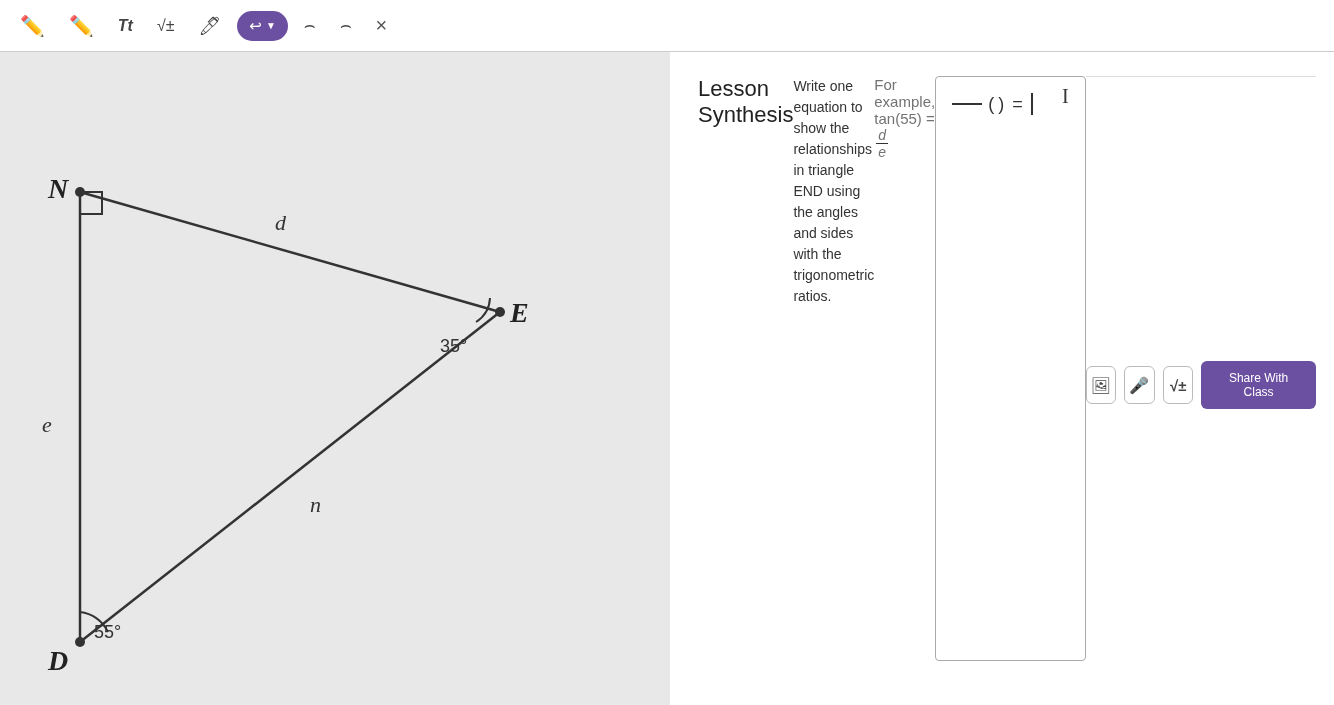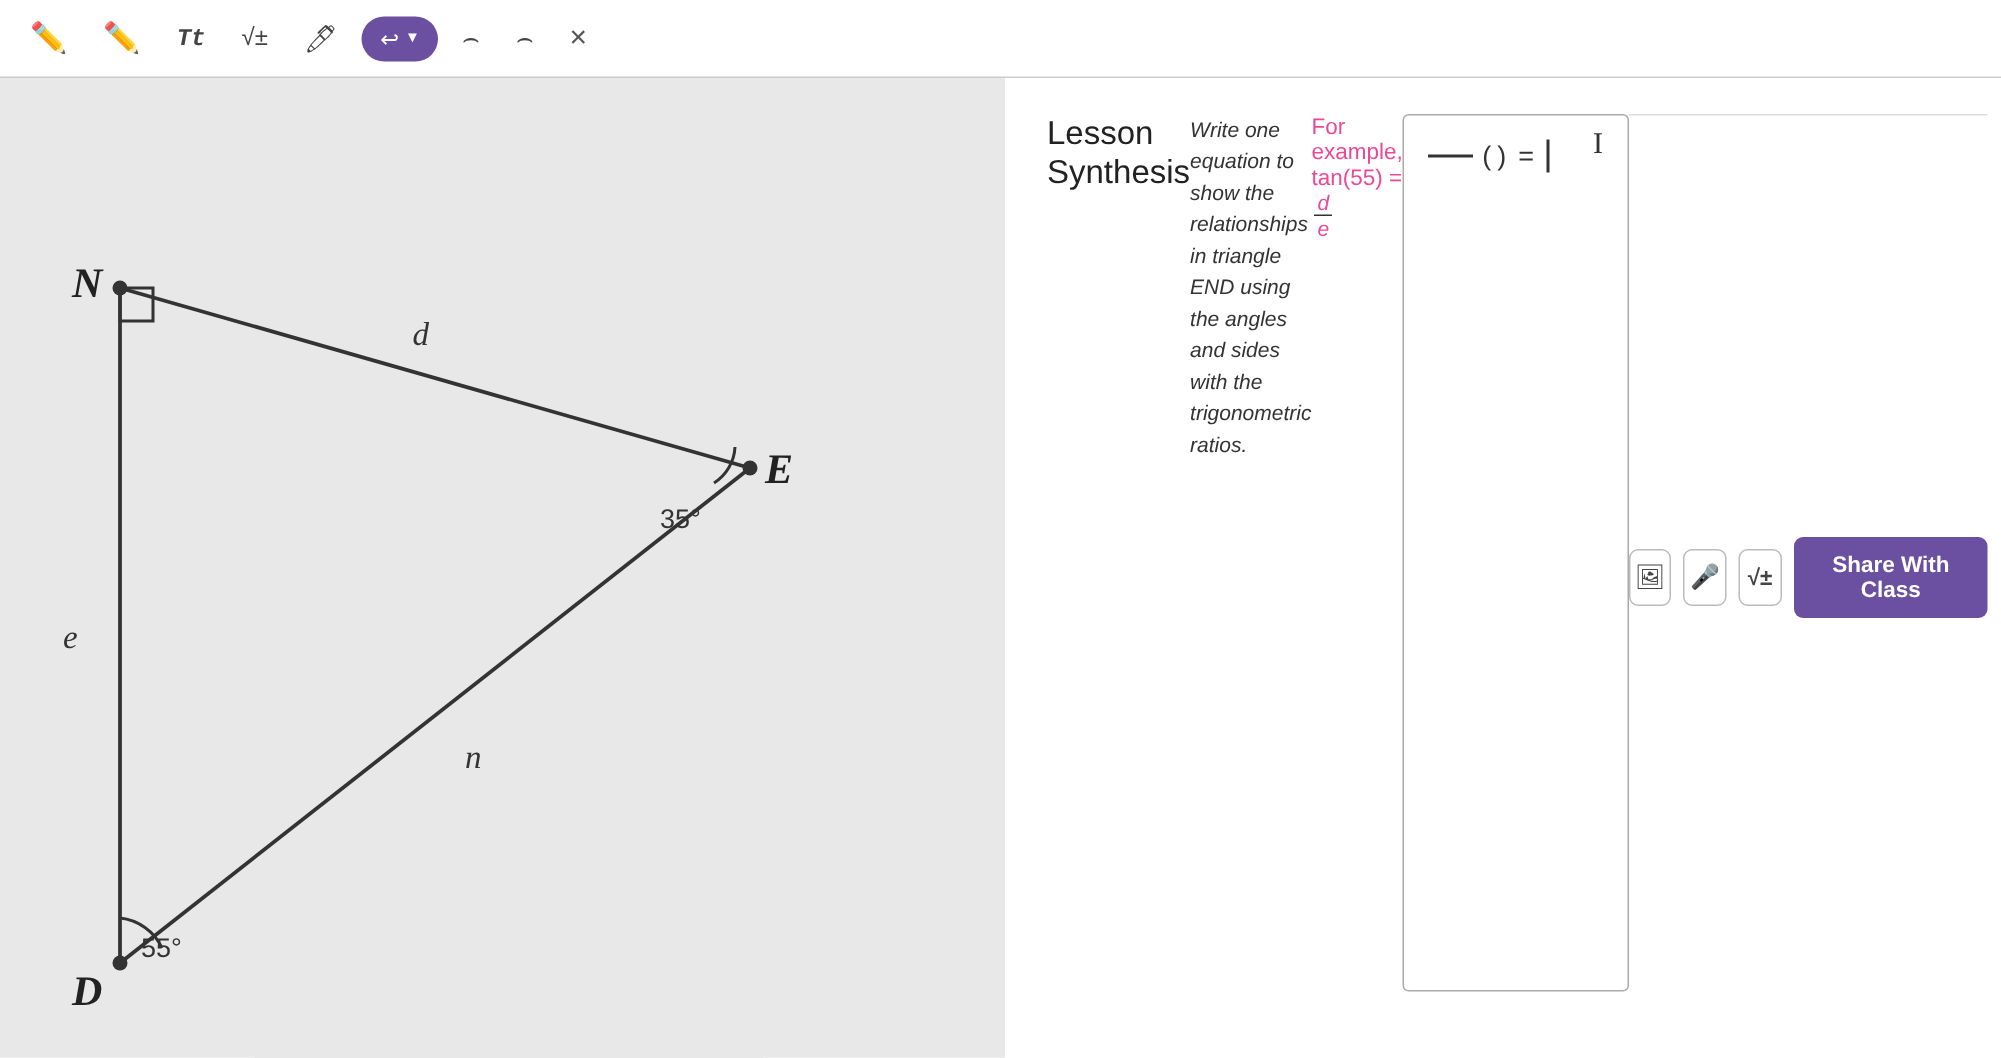--- a/index.html
+++ b/index.html
@@ -92,26 +92,25 @@
       font-weight: normal;
       color: #222;
       margin-bottom: 16px;
     }
 
     .instruction-text {
       font-size: 14px;
       color: #333;
       line-height: 1.5;
       margin-bottom: 24px;
-      font-style: italic;
     }
 
     .example-text {
       font-size: 15px;
-      color: #ec4899;
+      color: #737373;
       margin-bottom: 3px;
     }
 
     .fraction {
       display: inline-flex;
       flex-direction: column;
       align-items: center;
       vertical-align: middle;
       margin-left: 2px;
     }
@@ -205,22 +204,22 @@
       font-size: 16px;
       color: #444;
     }
 
     .share-btn {
       background: #6b4fa0;
       color: white;
       border: none;
       border-radius: 6px;
       padding: 10px 24px;
-      font-size: 15px;
-      font-weight: 700;
+      font-size: 12px;
+      font-weight: 400;
       cursor: pointer;
       margin-left: auto;
     }
 
     .answer-tools-row {
       display: flex;
       align-items: center;
       gap: 8px;
       border-top: 1px solid #ddd;
       padding-top: 12px;
@@ -230,21 +229,21 @@
 <body>
 
 <div class="toolbar">
   <button class="toolbar-btn">
     <span style="font-size:20px; color:#aaa;">✏️</span>
   </button>
   <button class="toolbar-btn">
     <span style="font-size:20px; color:#444;">✏️</span>
   </button>
   <button class="toolbar-btn">
-    <span style="font-size:16px; font-weight:bold; font-style:italic;font-family:Liberation Mono, monospace;">Tt</span>
+    <span style="font-size:16px; font-weight:bold; font-style:italic;">Tt</span>
   </button>
   <button class="toolbar-btn">
     <span style="font-size:16px;">√±</span>
   </button>
   <button class="toolbar-btn">
     <span style="font-size:18px;">🖊</span>
   </button>
   <div class="dropdown-btn">
     <span>↩</span>
     <span class="dropdown-arrow">▼</span>

